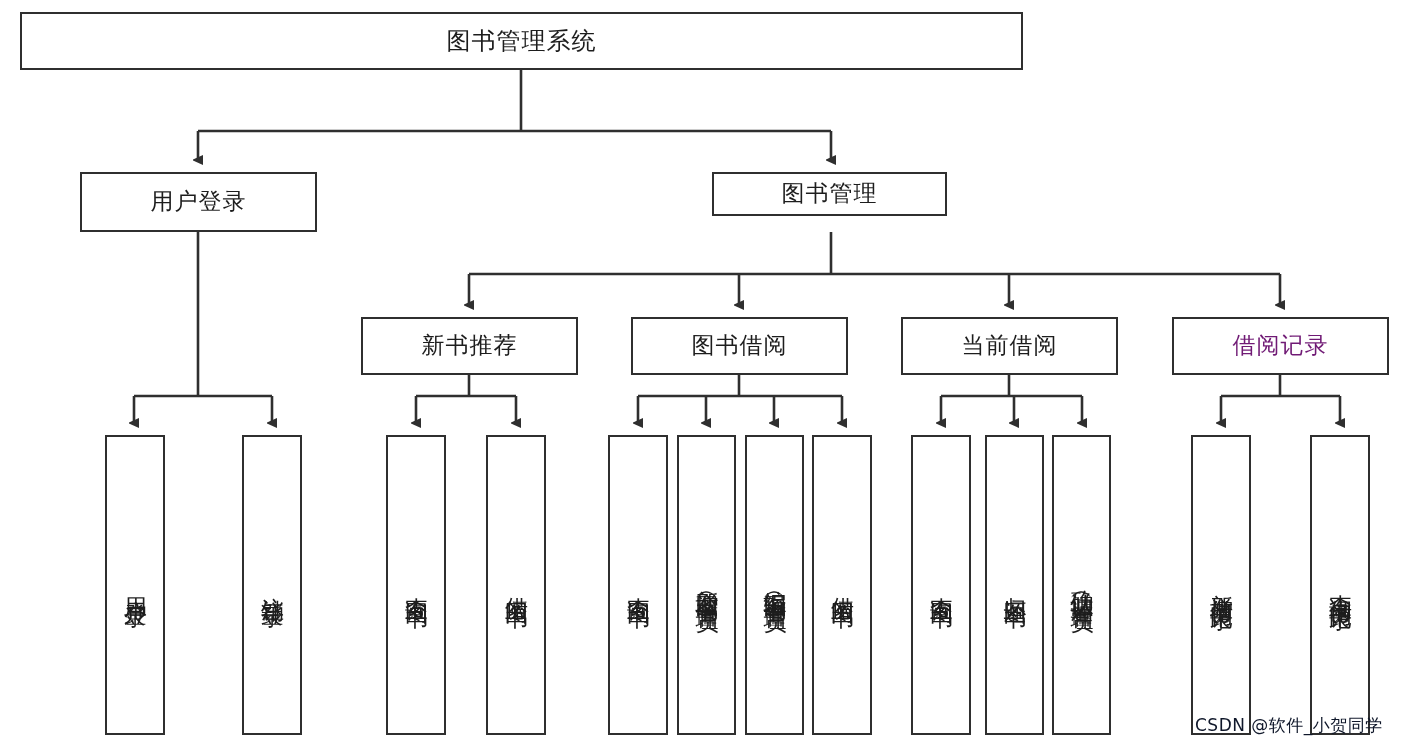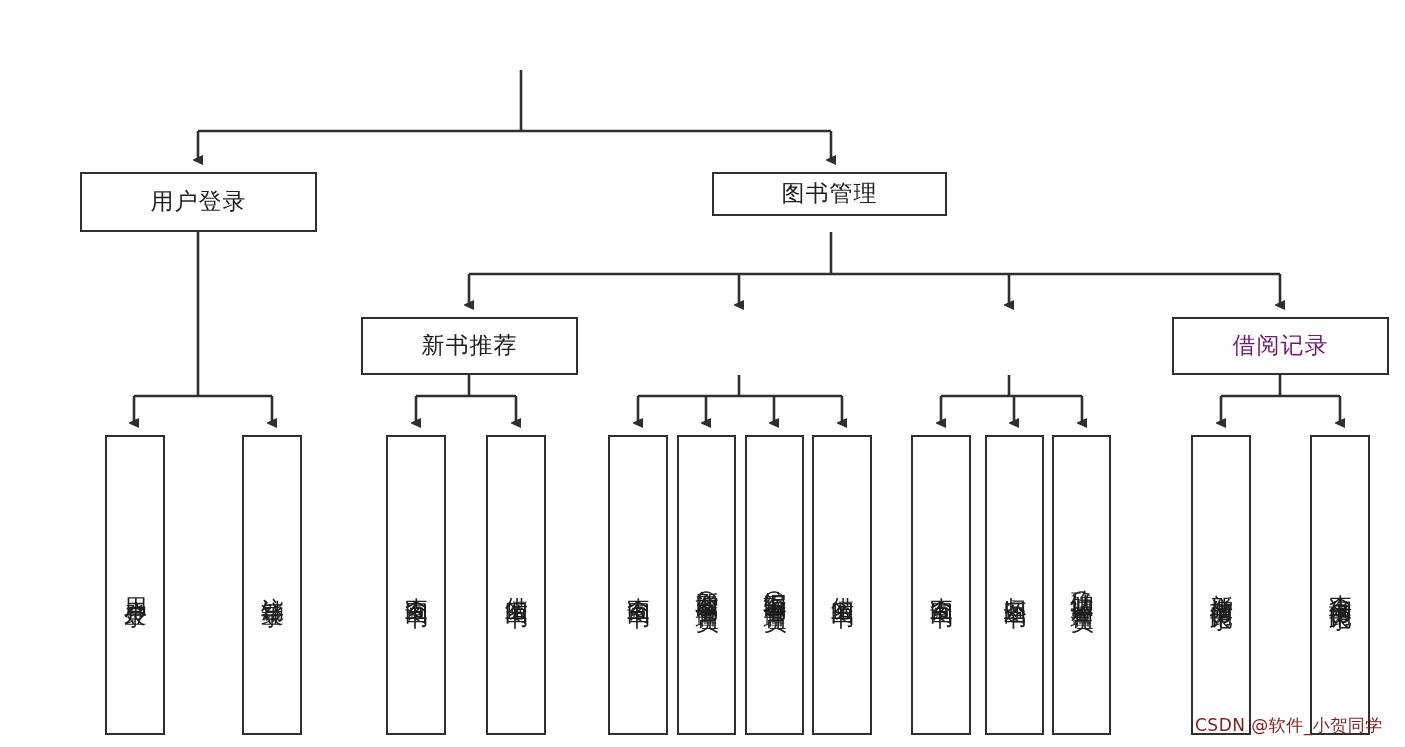--- a/index.html
+++ b/index.html
@@ -121,30 +121,39 @@
       <path d="M1014,396 L1014,423" marker-end="url(#arrow)"></path>
       <path d="M1082,396 L1082,423" marker-end="url(#arrow)"></path>
 
       <path d="M1280,375 L1280,396"></path>
       <path d="M1221,396 L1340,396"></path>
       <path d="M1221,396 L1221,423" marker-end="url(#arrow)"></path>
       <path d="M1340,396 L1340,423" marker-end="url(#arrow)"></path>
     </g>
   </svg>
 
+  <div class="node h root" style="left: 20px; top: 12px; width: 1003px; height: 58px; border-color: rgb(47, 47, 47); background: rgb(255, 255, 255);">
+    <span class="label" style="color: rgb(29, 29, 29);">图书管理系统</span>
+  </div>
 
   <div class="node h" style="left: 80px; top: 172px; width: 237px; height: 60px; border-color: rgb(47, 47, 47); background: rgb(255, 255, 255);">
     <span class="label" style="color: rgb(29, 29, 29);">用户登录</span>
   </div>
   <div class="node h" style="left: 712px; top: 172px; width: 235px; height: 44px; border-color: rgb(47, 47, 47); background: rgb(255, 255, 255);">
     <span class="label" style="color: rgb(29, 29, 29);">图书管理</span>
   </div>
 
   <div class="node h" style="left: 361px; top: 317px; width: 217px; height: 58px; border-color: rgb(47, 47, 47); background: rgb(255, 255, 255);">
     <span class="label" style="color: rgb(29, 29, 29);">新书推荐</span>
+  </div>
+  <div class="node h" style="left: 631px; top: 317px; width: 217px; height: 58px; border-color: rgb(47, 47, 47); background: rgb(255, 255, 255);">
+    <span class="label" style="color: rgb(29, 29, 29);">图书借阅</span>
+  </div>
+  <div class="node h" style="left: 901px; top: 317px; width: 217px; height: 58px; border-color: rgb(47, 47, 47); background: rgb(255, 255, 255);">
+    <span class="label" style="color: rgb(29, 29, 29);">当前借阅</span>
   </div>
   <div class="node h" style="left: 1172px; top: 317px; width: 217px; height: 58px; border-color: rgb(47, 47, 47); background: rgb(255, 255, 255);">
     <span class="label" style="color: #701a75;">借阅记录</span>
   </div>
 
   <div class="node v" style="left: 105px; top: 435px; width: 60px; height: 300px; border-color: rgb(47, 47, 47); background: rgb(255, 255, 255);">
     <span class="label" style="color: rgb(29, 29, 29);">用户登录</span>
   </div>
   <div class="node v" style="left: 242px; top: 435px; width: 60px; height: 300px; border-color: rgb(47, 47, 47); background: rgb(255, 255, 255);">
     <span class="label" style="color: rgb(29, 29, 29);">注销登录</span>
@@ -176,15 +185,15 @@
   <div class="node v" style="left: 1052px; top: 435px; width: 59px; height: 300px; border-color: rgb(47, 47, 47); background: rgb(255, 255, 255);">
     <span class="label" style="color: rgb(29, 29, 29);">确认归还（管理员）</span>
   </div>
   <div class="node v" style="left: 1191px; top: 435px; width: 60px; height: 300px; border-color: rgb(47, 47, 47); background: rgb(255, 255, 255);">
     <span class="label" style="color: rgb(29, 29, 29);">新增借阅记录</span>
   </div>
   <div class="node v" style="left: 1310px; top: 435px; width: 60px; height: 300px; border-color: rgb(47, 47, 47); background: rgb(255, 255, 255);">
     <span class="label" style="color: rgb(29, 29, 29);">查询借阅记录</span>
   </div>
 
-  <div class="watermark" style="left: 1195px; top: 714px; color: #7f1d1d;">CSDN @软件_小贺同学</div>
+  <div class="watermark" style="left: 1195px; top: 714px; color: #0f172a;">CSDN @软件_小贺同学</div>
 
 </div>
 
 </body></html>

